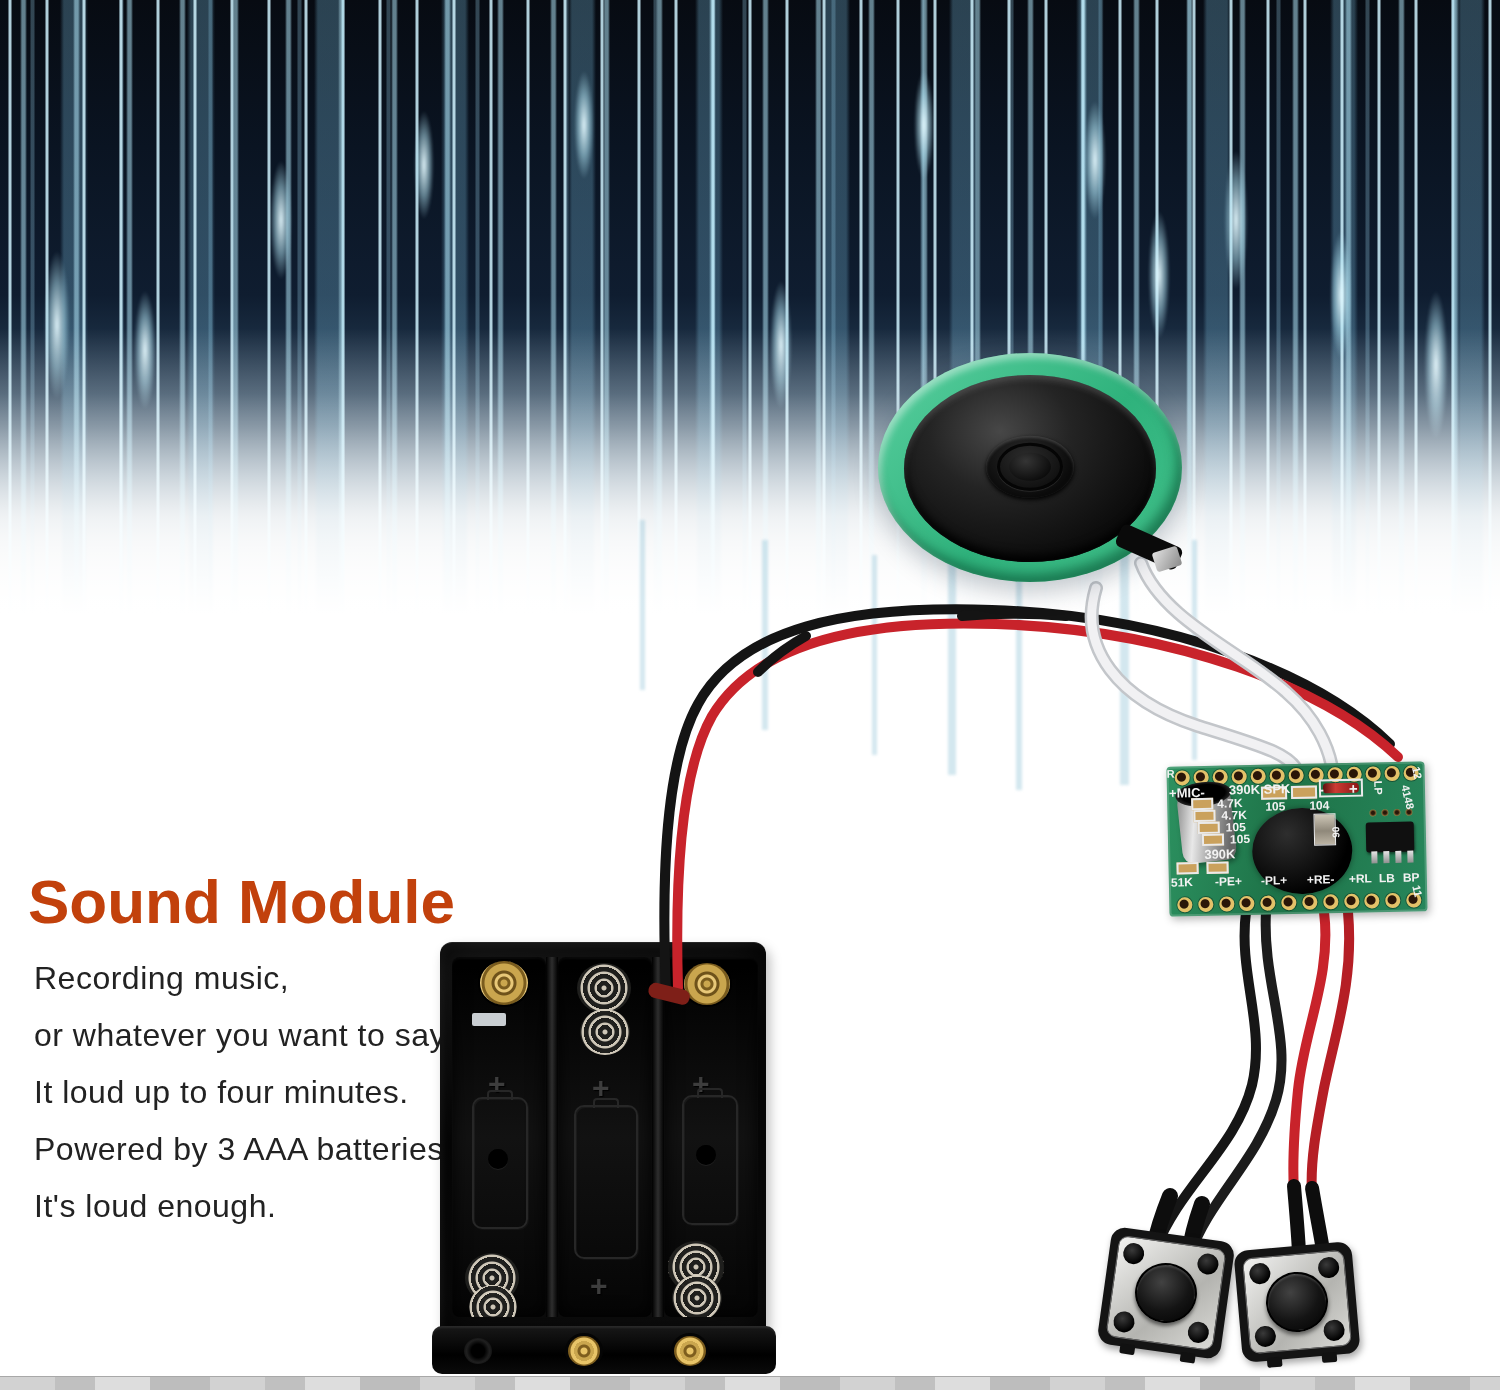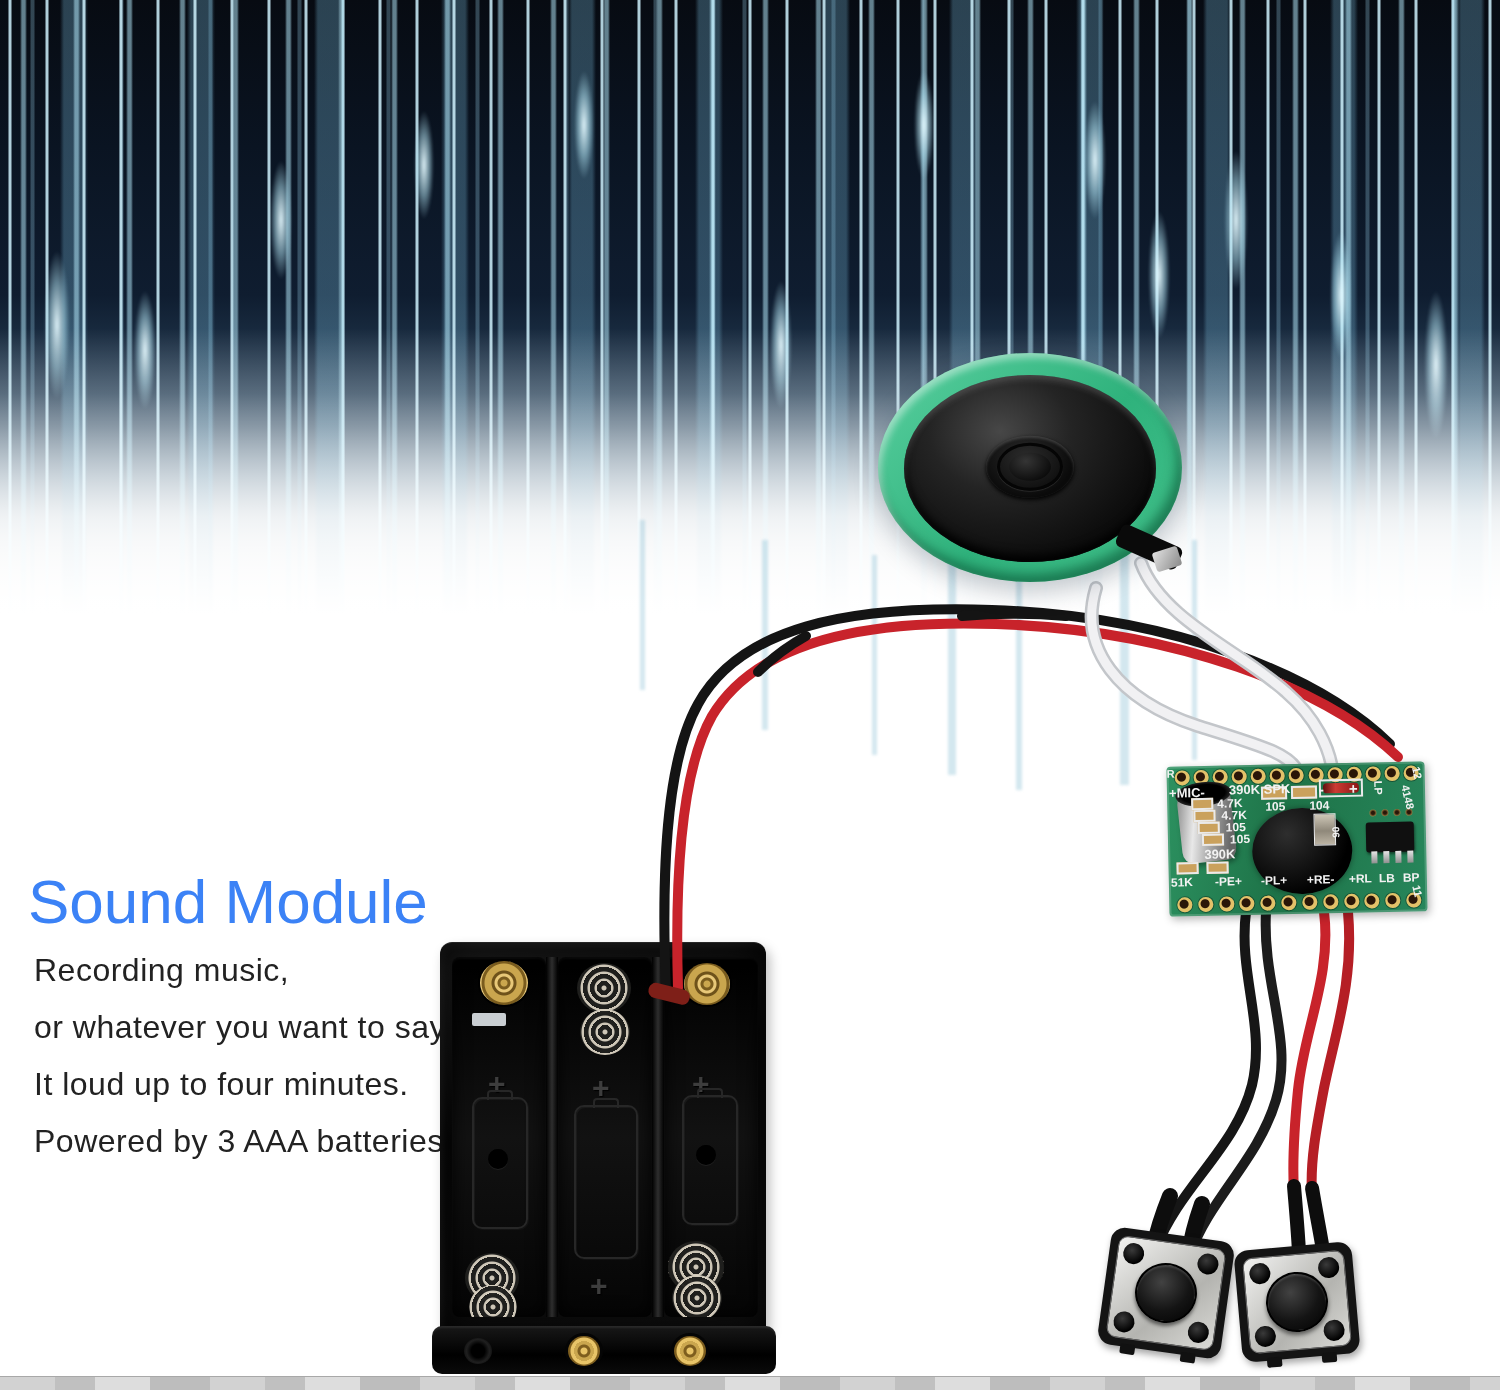--- a/index.html
+++ b/index.html
@@ -16,22 +16,22 @@
       repeating-linear-gradient(90deg, rgba(110,170,200,0) 0, rgba(110,170,200,0) 60px, rgba(110,170,200,0.35) 64px, rgba(110,170,200,0.35) 84px, rgba(110,170,200,0) 88px, rgba(110,170,200,0) 127px),
       repeating-linear-gradient(90deg, rgba(150,205,230,0) 0, rgba(150,205,230,0) 30px, rgba(150,205,230,0.30) 31px, rgba(150,205,230,0.30) 34px, rgba(150,205,230,0) 35px, rgba(150,205,230,0) 89px);}
   .g{position:absolute;border-radius:50%;filter:blur(1px);
      background:radial-gradient(ellipse at center, rgba(228,249,255,0.95) 0%, rgba(180,230,245,0.5) 40%, rgba(180,230,245,0) 70%);}
   .fade{position:absolute;inset:0;
     background:linear-gradient(180deg, rgba(255,255,255,0) 0%, rgba(255,255,255,0) 40%, rgba(255,255,255,0.35) 52%, rgba(255,255,255,0.80) 63%, #fff 75%, #fff 100%);}
   .rs{position:absolute;background:rgba(130,185,210,0.35);filter:blur(1.5px);}
 
   
   .caption{position:absolute;left:28px;top:866px;color:#161616;}
-  .cap-title{font-size:62px;font-weight:400;letter-spacing:0px;color:#3b82f6;}
-  .cap-line{font-size:32px;font-weight:400;letter-spacing:0.5px;color:#222;margin-top:8px;
+  .cap-title{font-size:62px;font-weight:700;letter-spacing:0px;color:#c2410c;}
+  .cap-line{font-size:32px;font-weight:400;letter-spacing:0.5px;color:#222;margin-top:16px;
             position:absolute;left:6px;white-space:nowrap;}
 
   
   .holder{position:absolute;left:440px;top:942px;width:326px;height:390px;
     background:linear-gradient(160deg,#1d1d1d 0%,#070707 40%,#101010 100%);
     border-radius:12px 12px 6px 6px;border-top:1px solid rgba(255,255,255,0.10);
     box-shadow:inset 0 0 40px #000, inset 3px 3px 6px rgba(255,255,255,0.10), 4px 6px 12px rgba(0,0,0,0.25);}
   .slot{position:absolute;top:14px;width:94px;height:360px;overflow:hidden;
     background:linear-gradient(180deg,#000 0%,#121212 50%,#050505 100%);
     border-radius:8px;box-shadow:inset 0 0 18px #000, inset 0 2px 2px rgba(255,255,255,0.08);}
@@ -153,20 +153,21 @@
     <div class="rs" style="left:1120px;top:525px;width:9px;height:260px;"></div>
     <div class="rs" style="left:1192px;top:540px;width:5px;height:220px;"></div>
   </div>
 
   <div class="caption">
     <div class="cap-title">Sound Module</div>
     <div class="cap-line" style="top:78px;">Recording music,</div>
     <div class="cap-line" style="top:135px;">or whatever you want to say,</div>
     <div class="cap-line" style="top:192px;">It loud up to four minutes.</div>
     <div class="cap-line" style="top:249px;">Powered by 3 AAA batteries,</div>
+    <div class="cap-line" style="top:306px;">It's loud enough.</div>
   </div>
 
   <div class="holder">
     <div class="slot slot1">
       <div class="goldbtn" style="left:28px;top:4px;width:48px;height:44px;"></div>
       <div class="slit" style="left:20px;top:56px;width:34px;height:13px;"></div>
       <div class="plus" style="left:36px;top:110px;">+</div>
       <div class="bout" style="left:20px;top:140px;width:52px;height:128px;"></div>
       <div class="bhole" style="left:36px;top:192px;width:20px;height:20px;"></div>
       <div class="coil" style="left:13px;top:296px;width:54px;height:50px;"></div>

